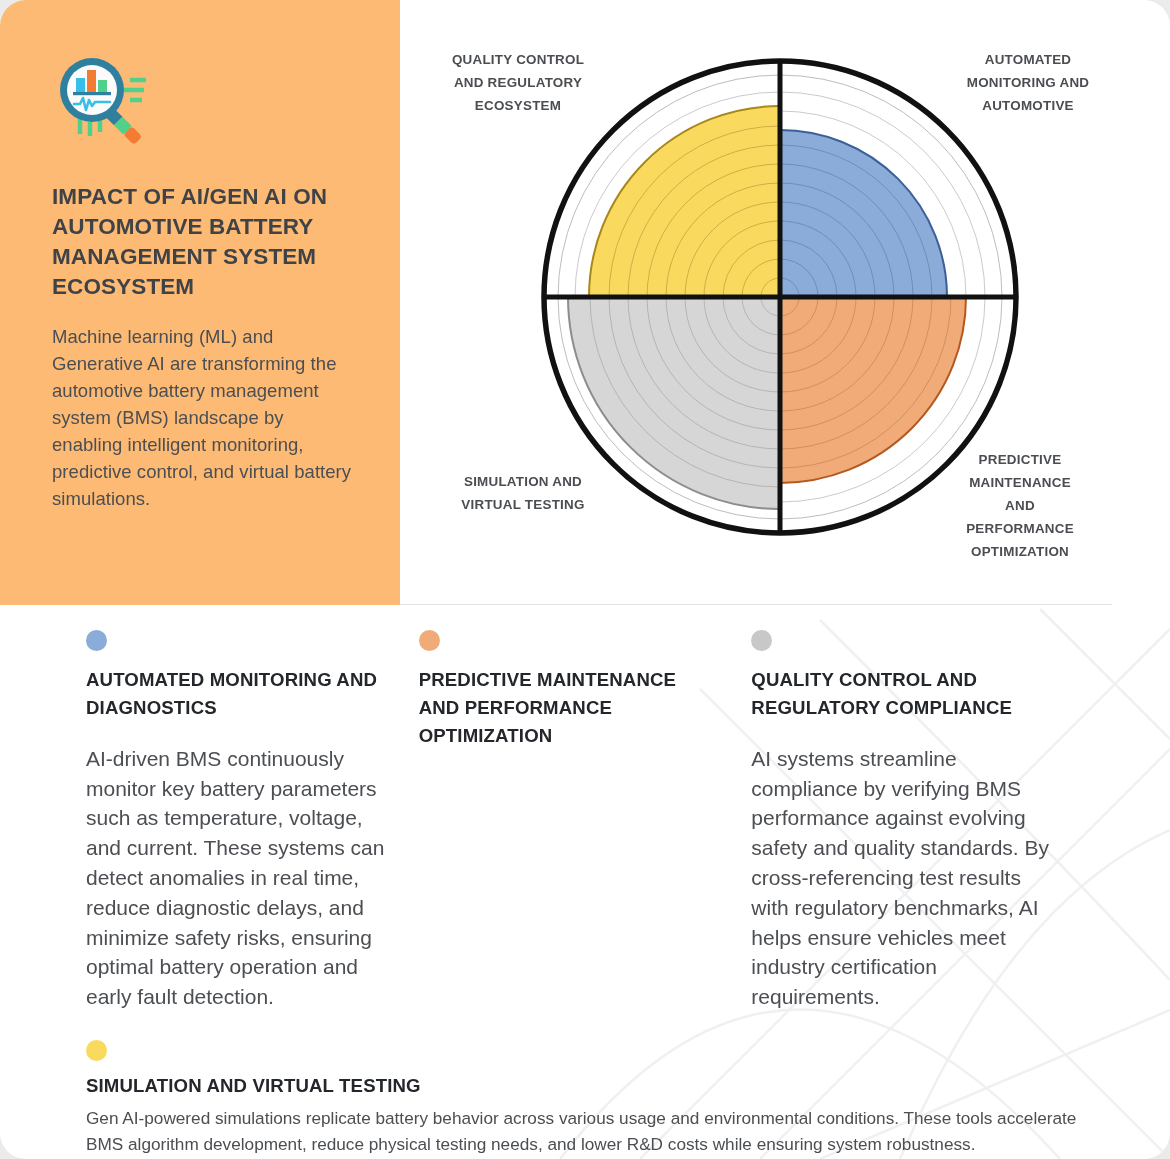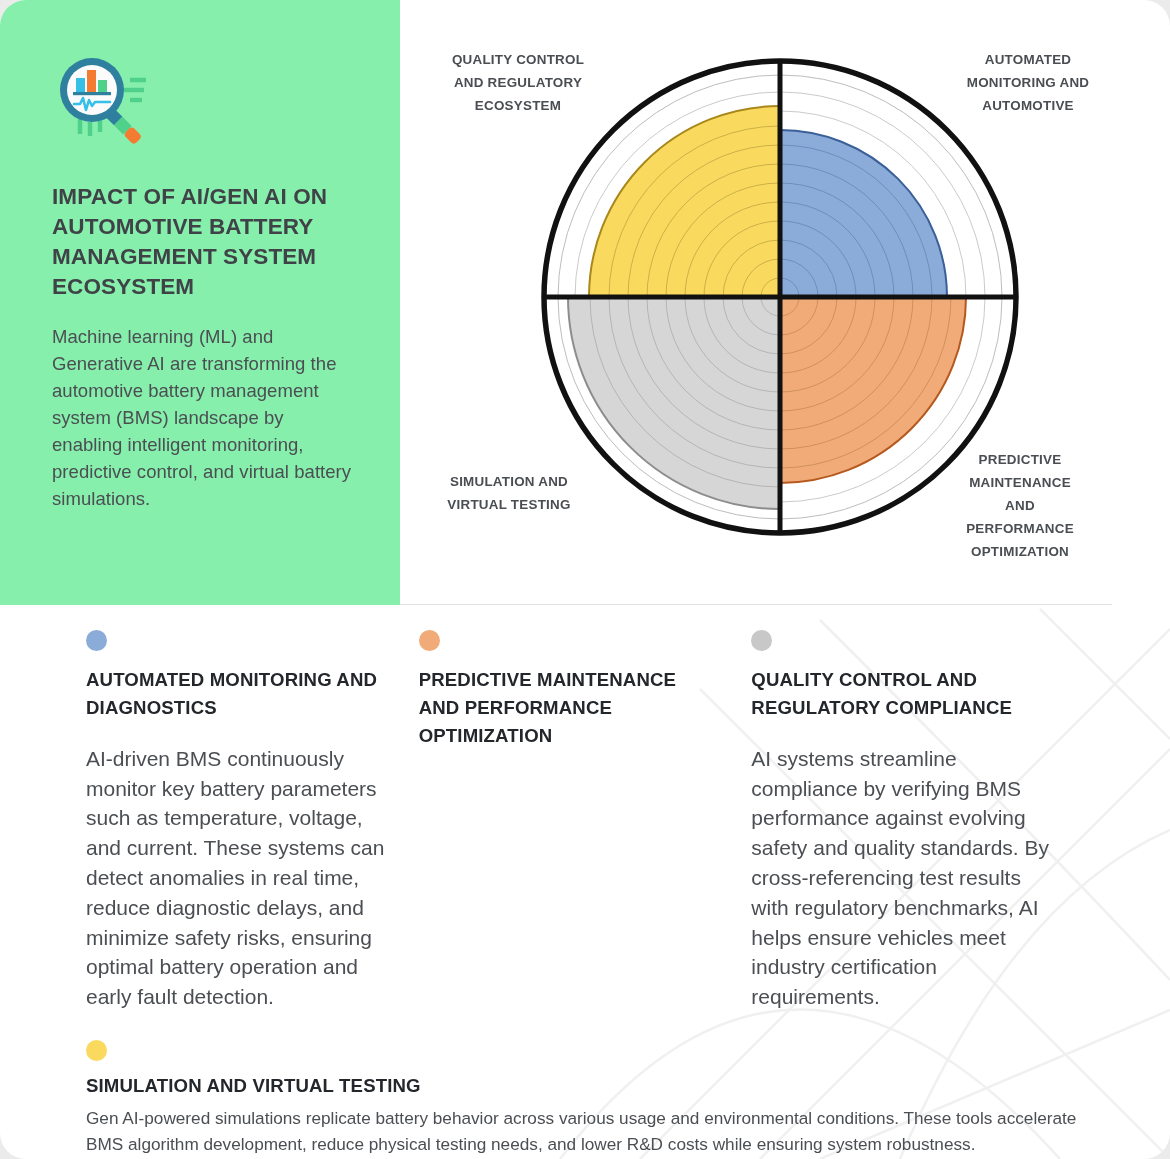--- a/index.html
+++ b/index.html
@@ -17,42 +17,42 @@
     overflow: hidden;
   }
   
   #watermark { position:absolute; inset:0; pointer-events:none; z-index:0; }
 
   
   #top { position: absolute; left:0; top:0; width:1170px; height:605px; z-index:2; }
 
   #intro-panel {
     position: absolute; left:0; top:0; width:400px; height:605px;
-    background:#86efac;
+    background:#fdba74;
     padding: 52px 44px 0 52px;
   }
   #logo-icon { width: 98px; height: 96px; margin-bottom: 30px; }
   #intro-title {
     font-size: 22.5px; font-weight: bold; color:#3f4246;
     line-height: 1.33; letter-spacing: .1px; margin-bottom: 21px;
   }
   #intro-body {
     font-size: 18.5px; color:#4b4e52; line-height: 1.46; letter-spacing: .05px;
   }
 
   
   #chart-area { position:absolute; left:400px; top:0; width:770px; height:605px; }
   #radial-chart { position:absolute; left:0; top:0; }
   .quad-label {
     position:absolute; font-size:13.4px; font-weight:bold; color:#4a4d51;
     letter-spacing:.25px; line-height:1.72; text-align:center; white-space:pre-line;
   }
   #label-qc   { left: 18px;  top: 48px;  width: 200px; }
   #label-amd  { left: 528px; top: 48px;  width: 200px; }
-  #label-svt  { left: 14px;  top: 470px; width: 190px; text-align: center; }
+  #label-svt  { left: 28px;  top: 470px; width: 190px; text-align: center; }
   #label-pmpo { left: 520px; top: 448px; width: 200px; }
 
   #hr-divider { position:absolute; left:400px; top:604px; width:712px; height:1px; background:#e2e2e2; z-index:2;}
 
   
   #cards { position:absolute; left:0; top:630px; width:1170px; z-index:2; }
   .card-row { display:flex; padding: 0 86px; gap: 0; }
   .card { width: 357px; padding-right: 34px; }
   .dot { width:21px; height:21px; border-radius:50%; display:block; margin-bottom:15px; }
   .card-title {

